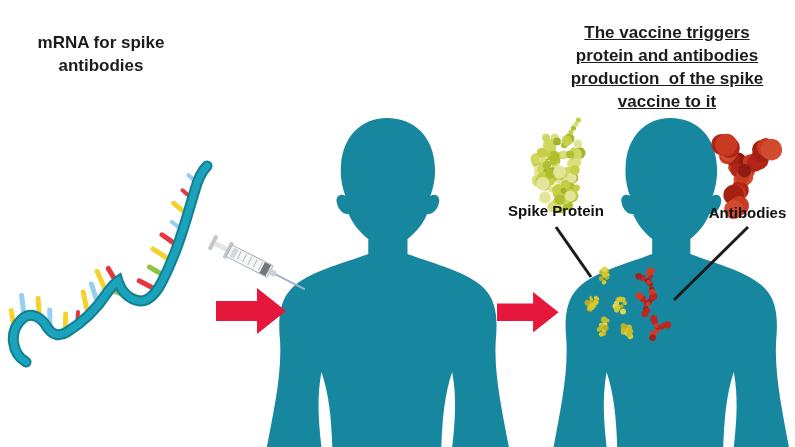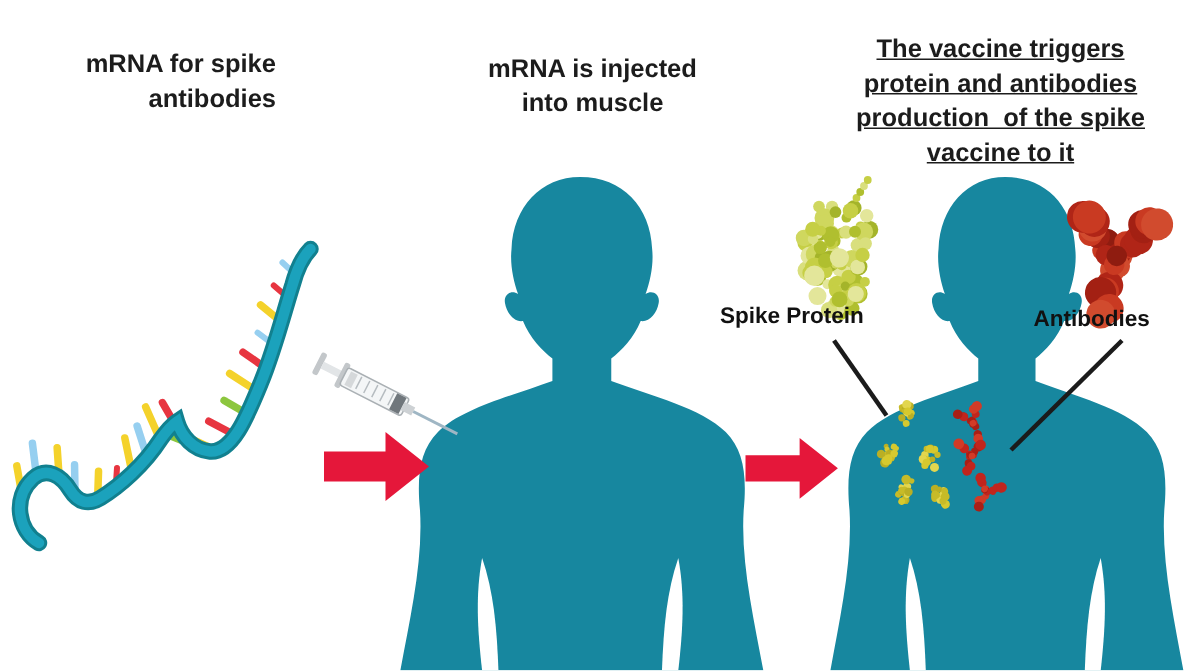--- a/index.html
+++ b/index.html
@@ -2,21 +2,21 @@
 <html><head>
 <meta charset="utf-8">
 <style>
   html,body{margin:0;padding:0;background:#fff;}
   .canvas{position:relative;width:795px;height:447px;background:#ffffff;overflow:hidden;
           font-family:"Liberation Sans",sans-serif;}
   .art{position:absolute;left:0;top:0;}
   .caption{position:absolute;text-align:center;font-weight:bold;color:#1c1c1c;
            font-size:17px;line-height:23px;}
   .cap-line{white-space:pre-wrap;}
-  .mol-label{position:absolute;font-weight:bold;color:#111;font-size:15px;line-height:17px;}
+  .mol-label{position:absolute;text-align:center;font-weight:bold;color:#111;font-size:15px;line-height:17px;}
 </style>
 </head>
 <body>
 
 <div class="canvas">
 
   <svg class="art" width="795" height="447" viewBox="0 0 795 447">
     <defs>
       <g id="body-shape">
         <path d="M120 6 C96 6 79 26 78 54 C77 64 79 75 82 84 C78 81 73 84 74 90 C75 97 80 103 85 102 C89 113 97 122 103 127 L103 142 C78 152 48 160 33 176 C22 188 20 205 22 228 C24 262 16 300 10 335 L232 335 C226 300 218 262 220 228 C222 205 220 188 209 176 C194 160 164 152 139 142 L139 127 C145 122 153 113 157 102 C162 103 167 97 168 90 C169 84 164 81 160 84 C163 75 165 64 164 54 C163 26 146 6 120 6 Z"></path>
@@ -332,29 +332,25 @@
           <circle cx="1.1" cy="-0.4" r="2.2" fill="#c1251d"></circle>
           <circle cx="-1.1" cy="-0.9" r="2.2" fill="#a91f16"></circle>
           <circle cx="-1.4" cy="-1.6" r="2.2" fill="#d23b27"></circle>
         </g>
       </g>
 
     <line x1="556" y1="227" x2="591" y2="277" stroke-width="3" stroke="#1b1b1b"></line>
     <line x1="748" y1="227" x2="674" y2="300" stroke-width="3" stroke="#1b1b1b"></line>
   </svg>
 
-  <div class="caption" style="left:18px;top:31px;width:166px;text-align:right;">
+  <div class="caption" style="left:18px;top:31px;width:166px;">
     <div class="cap-line">mRNA for spike</div>
     <div class="cap-line">antibodies</div>
   </div>
 
-  <div class="caption" style="left:285px;top:34px;width:220px;">
-    <div class="cap-line">mRNA is injected</div>
-    <div class="cap-line">into muscle</div>
-  </div>
 
   <div class="caption" style="left:540px;top:21px;width:254px;text-decoration:underline;">
     <div class="cap-line">The vaccine triggers</div>
     <div class="cap-line">protein and antibodies</div>
     <div class="cap-line">production  of the spike</div>
     <div class="cap-line">vaccine to it</div>
   </div>
 
   <div class="mol-label" style="left:480px;top:202px;width:152px;">Spike Protein</div>
   <div class="mol-label" style="left:689px;top:204px;width:117px;">Antibodies</div>

